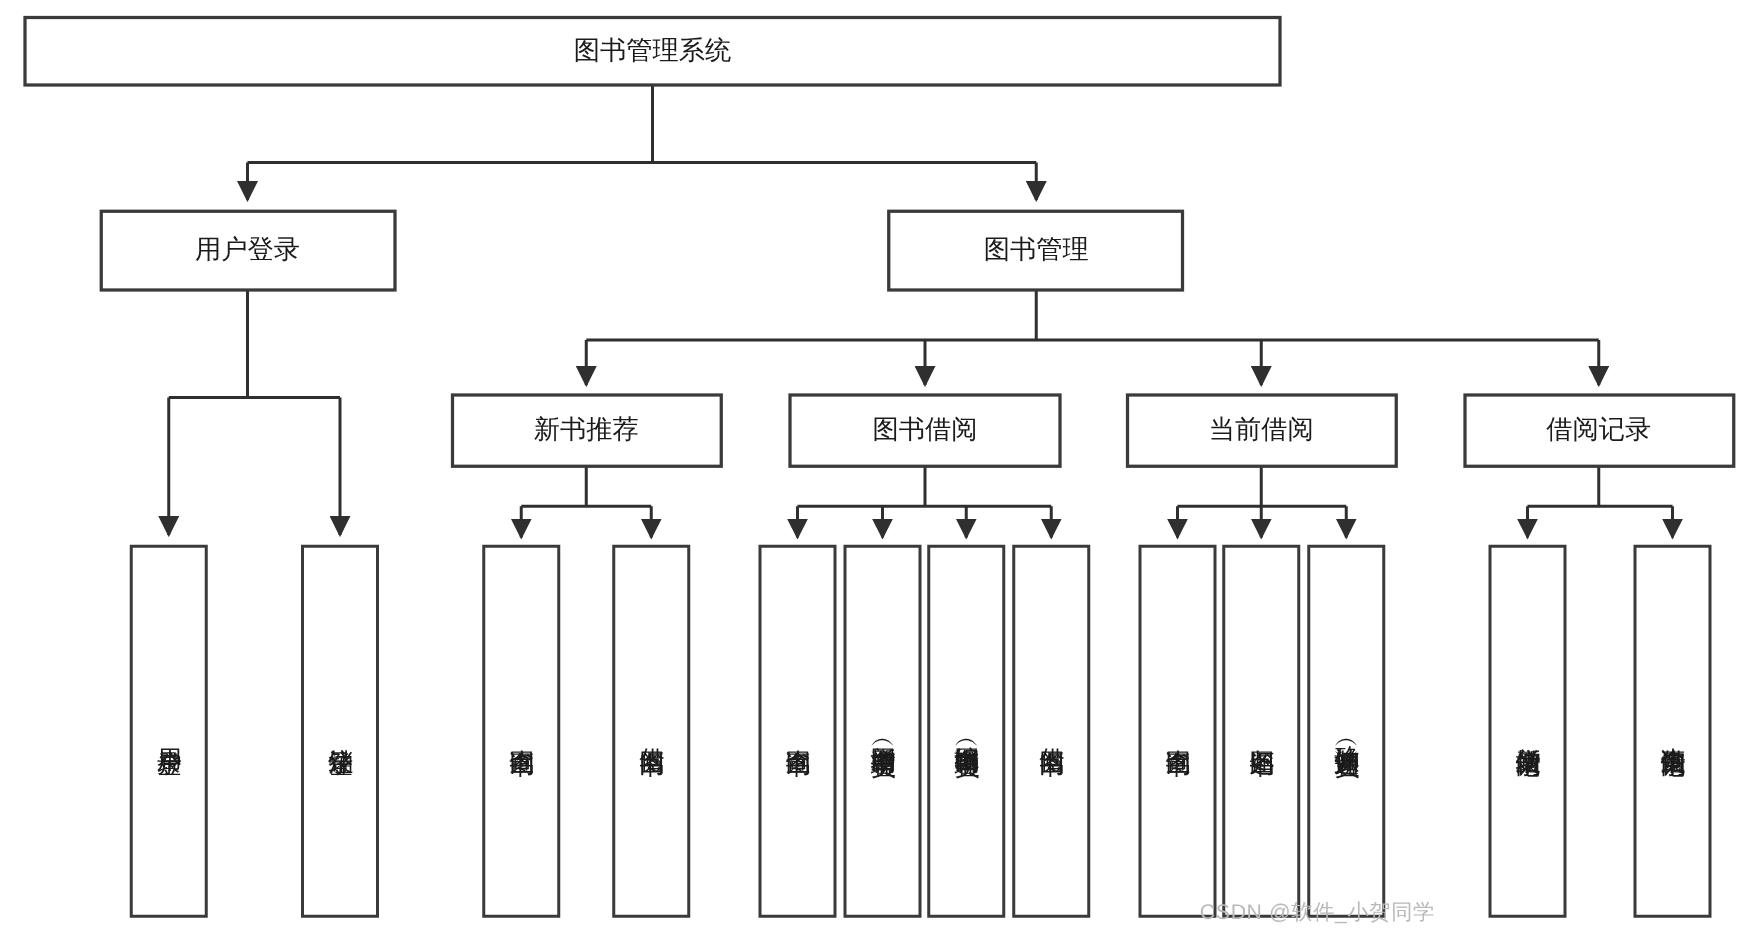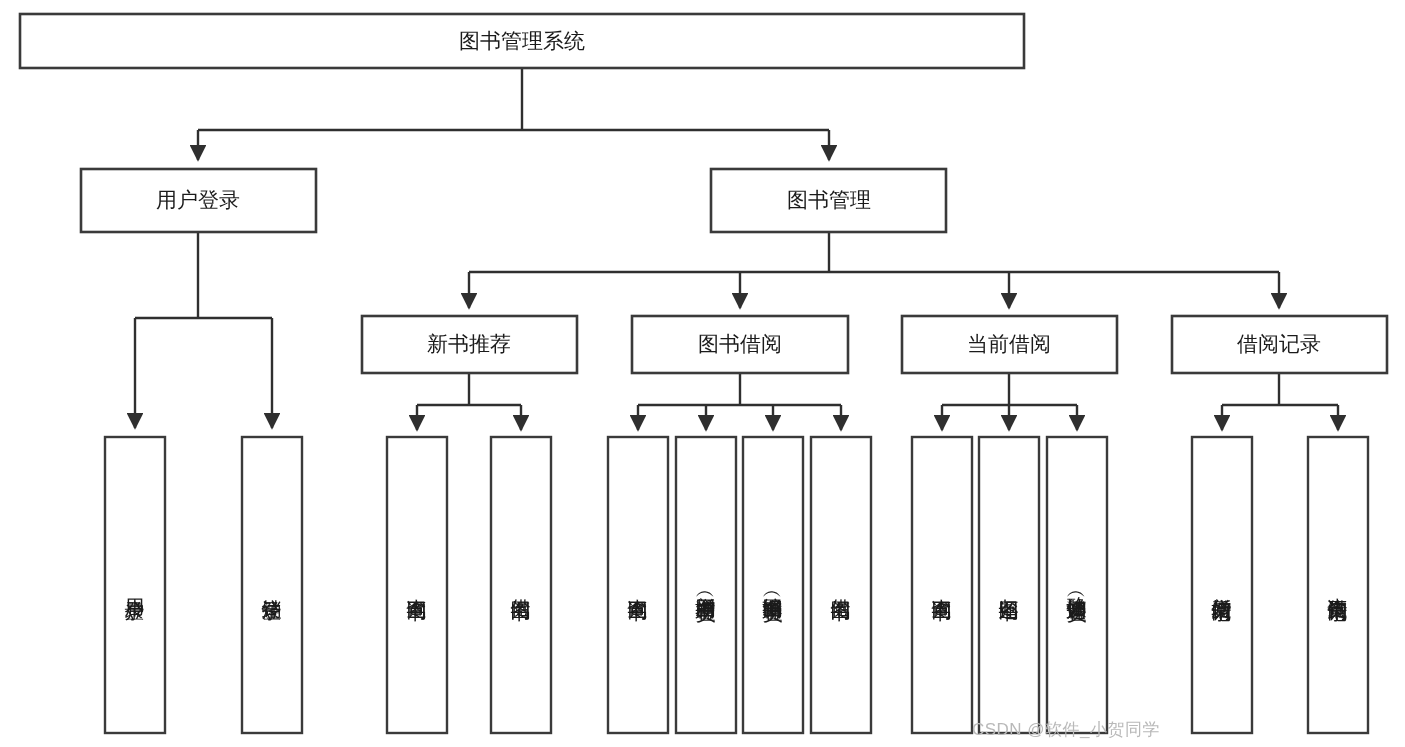--- a/index.html
+++ b/index.html
@@ -62,21 +62,21 @@
     font-size: 20px;
     color: #1b1b1b;
     writing-mode: vertical-rl;
     text-orientation: upright;
     letter-spacing: 1px;
     line-height: 1;
     white-space: nowrap;
   }
   .watermark {
     position: absolute;
-    right: 0;
+    right: 12px;
     bottom: 6px;
     font-family: "Liberation Sans", "DejaVu Sans", sans-serif;
     font-size: 17px;
     color: #b9b9b9;
     letter-spacing: 0.5px;
     user-select: none;
   }
 </style>
 </head>
 <body>

